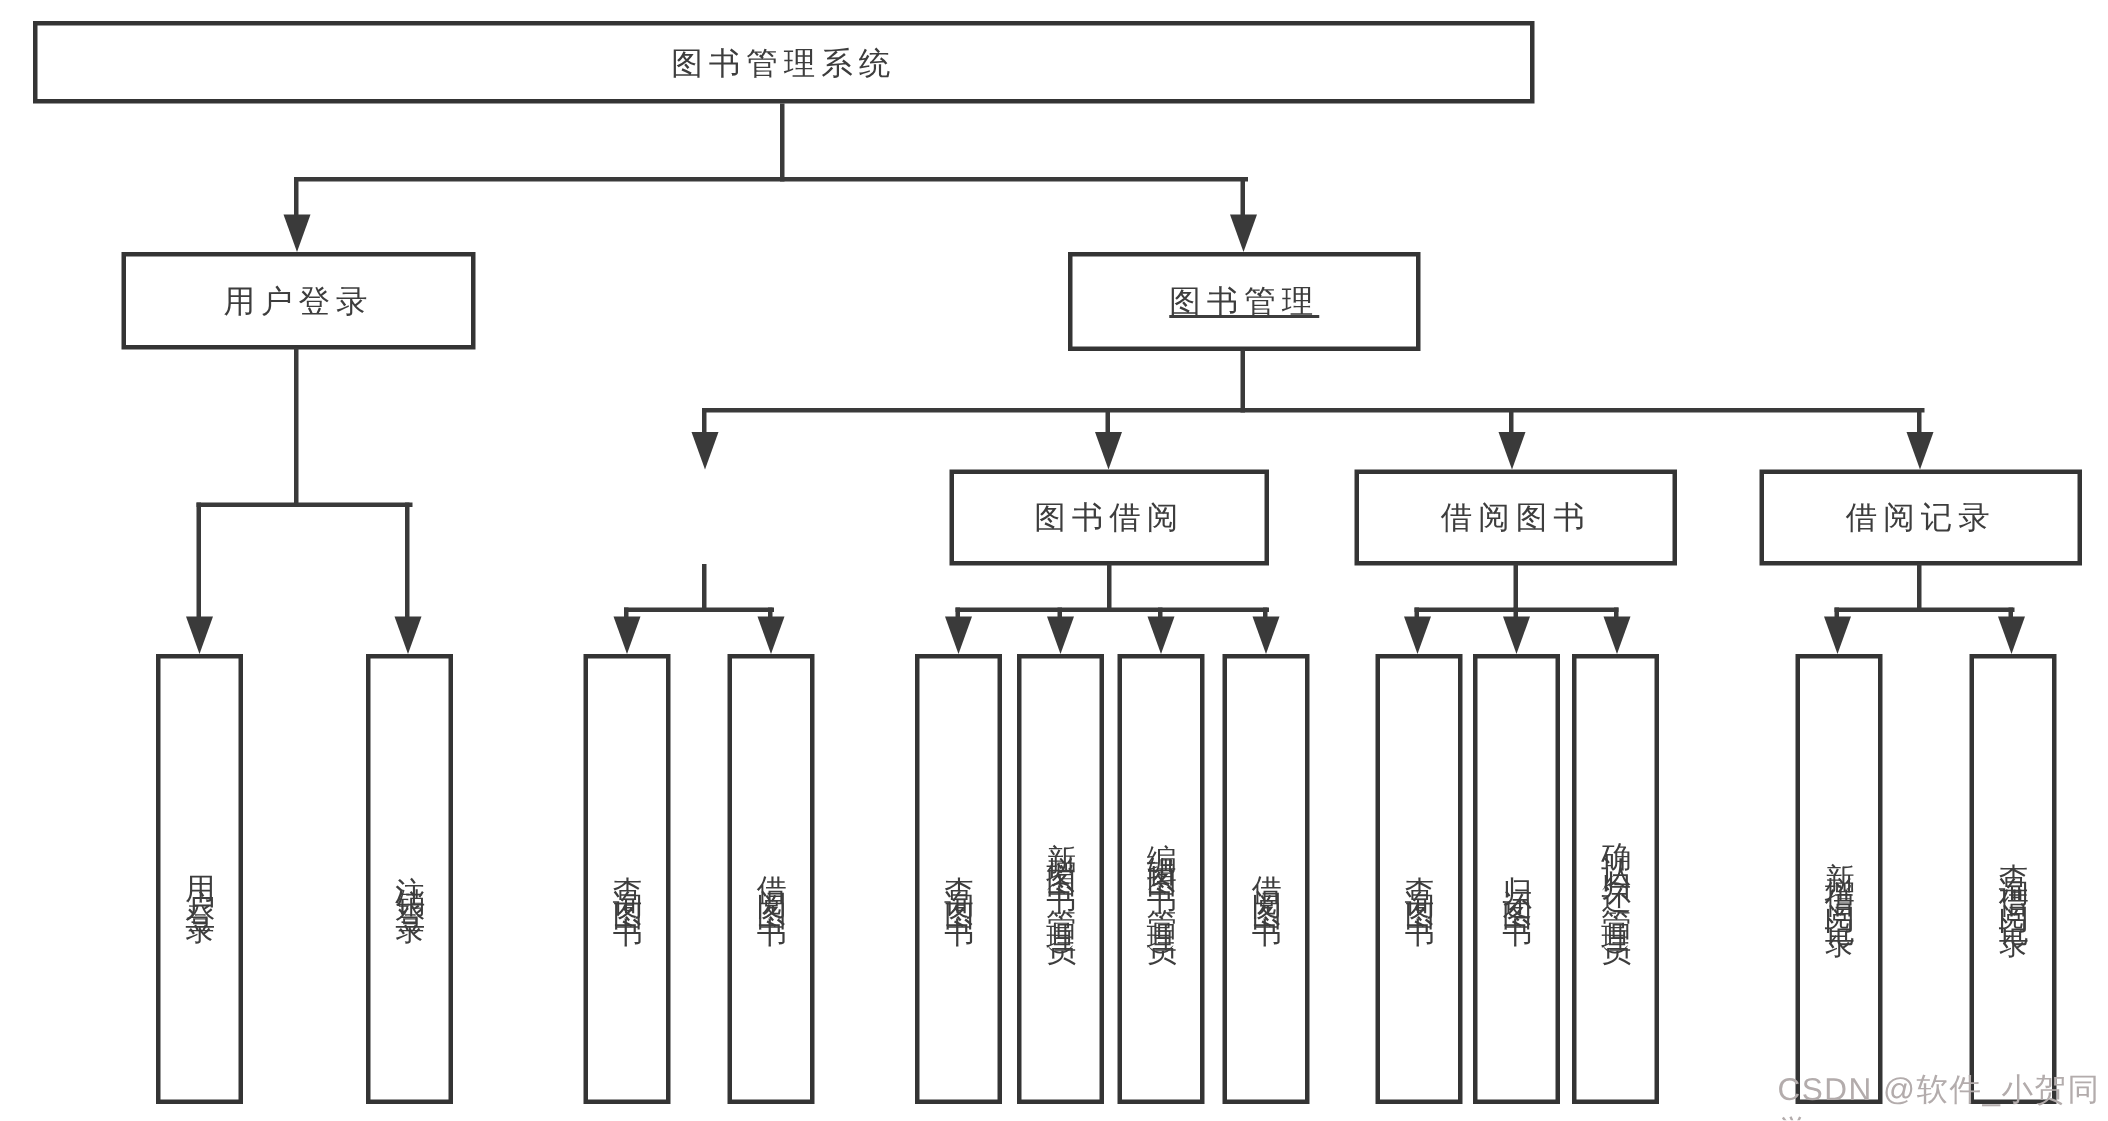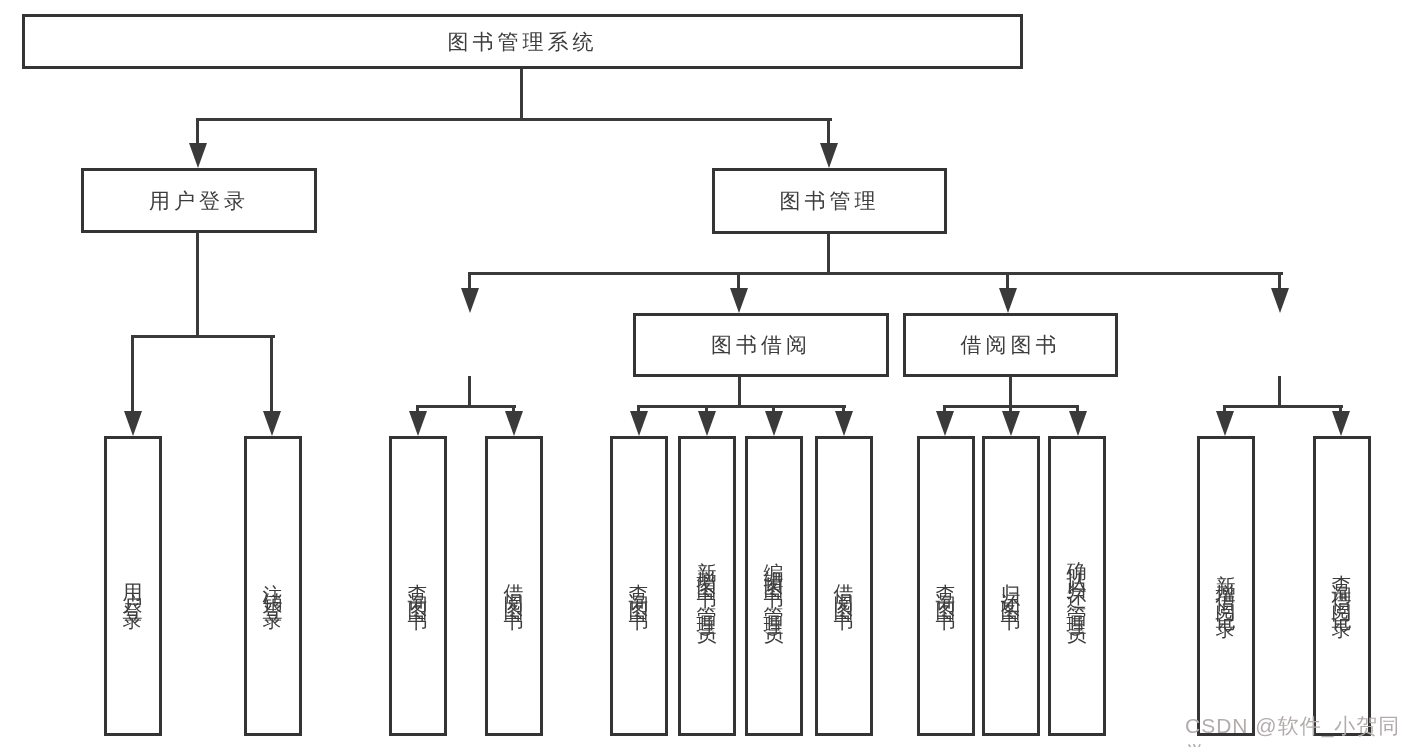--- a/index.html
+++ b/index.html
@@ -64,42 +64,43 @@
   <div class="box" style="left:22px; top:14px; width:1001px; height:55px;">图书管理系统</div>
 
   <div class="vline" style="left:520px; top:69px; height:52px;"></div>
   <div class="hline" style="left:197px; top:118px; width:635px;"></div>
   <div class="vline" style="left:196px; top:118px; height:28px;"></div>
   <div class="arrow" style="left:189px; top:143px;"></div>
   <div class="vline" style="left:827px; top:118px; height:28px;"></div>
   <div class="arrow" style="left:820px; top:143px;"></div>
 
   <div class="box" style="left:81px; top:168px; width:236px; height:65px;">用户登录</div>
-  <div class="box" style="left:712px; top:168px; width:235px; height:66px;">图书管理</div>
+  <div class="box" style="left:712px; top:168px; width:235px; height:66px;text-decoration:underline;">图书管理</div>
 
   <div class="vline" style="left:196px; top:232px; height:106px;"></div>
   <div class="hline" style="left:131px; top:335px; width:144px;"></div>
   <div class="vline" style="left:131px; top:335px; height:78px;"></div>
   <div class="arrow" style="left:124px; top:411px;"></div>
   <div class="vline" style="left:270px; top:335px; height:78px;"></div>
   <div class="arrow" style="left:263px; top:411px;"></div>
 
   <div class="vline" style="left:827px; top:233px; height:42px;"></div>
   <div class="hline" style="left:468px; top:272px; width:815px;"></div>
   <div class="vline" style="left:468px; top:272px; height:18px;"></div>
   <div class="arrow" style="left:461px; top:288px;"></div>
   <div class="vline" style="left:737px; top:272px; height:18px;"></div>
   <div class="arrow" style="left:730px; top:288px;"></div>
   <div class="vline" style="left:1006px; top:272px; height:18px;"></div>
   <div class="arrow" style="left:999px; top:288px;"></div>
   <div class="vline" style="left:1278px; top:272px; height:18px;"></div>
   <div class="arrow" style="left:1271px; top:288px;"></div>
 
-  <div class="box" style="left:633px; top:313px; width:256px; height:64px;">图书借阅</div>
+  <div class="box" style="left:633px; top:313px; width:213px; height:64px;">图书借阅</div>
   <div class="box" style="left:903px; top:313px; width:215px; height:64px;">借阅图书</div>
+  <div class="box" style="left:1173px; top:313px; width:215px; height:64px;">借阅记录</div>
 
   <div class="vline" style="left:468px; top:376px; height:32px;"></div>
   <div class="hline" style="left:416px; top:405px; width:100px;"></div>
   <div class="vline" style="left:416px; top:405px; height:10px;"></div>
   <div class="arrow" style="left:409px; top:411px;"></div>
   <div class="vline" style="left:512px; top:405px; height:10px;"></div>
   <div class="arrow" style="left:505px; top:411px;"></div>
 
   <div class="vline" style="left:738px; top:376px; height:32px;"></div>
   <div class="hline" style="left:637px; top:405px; width:209px;"></div>

